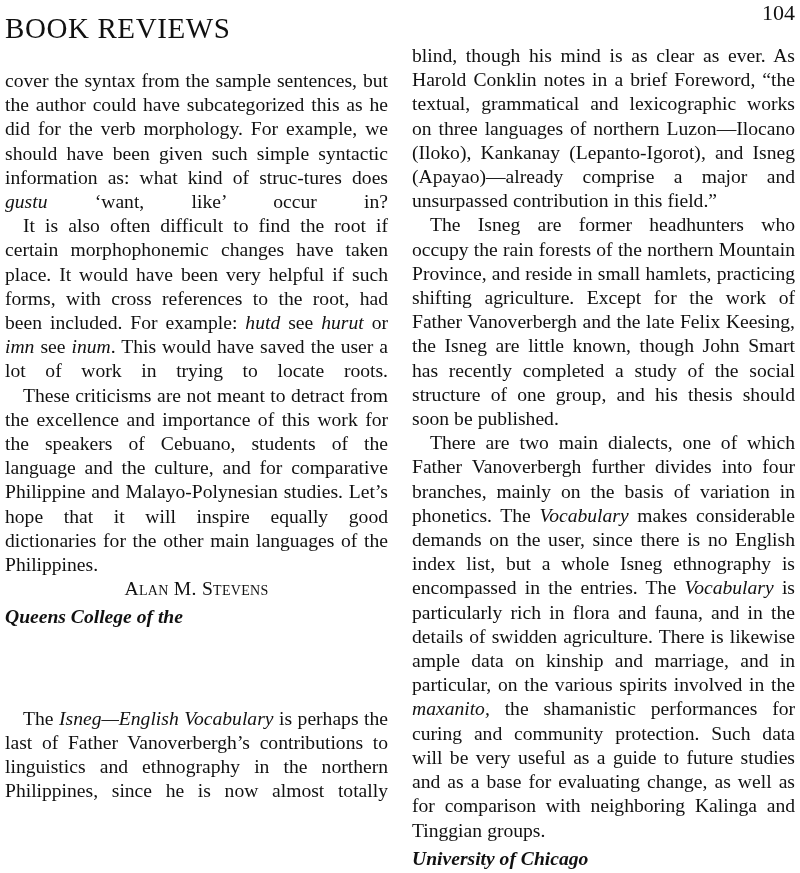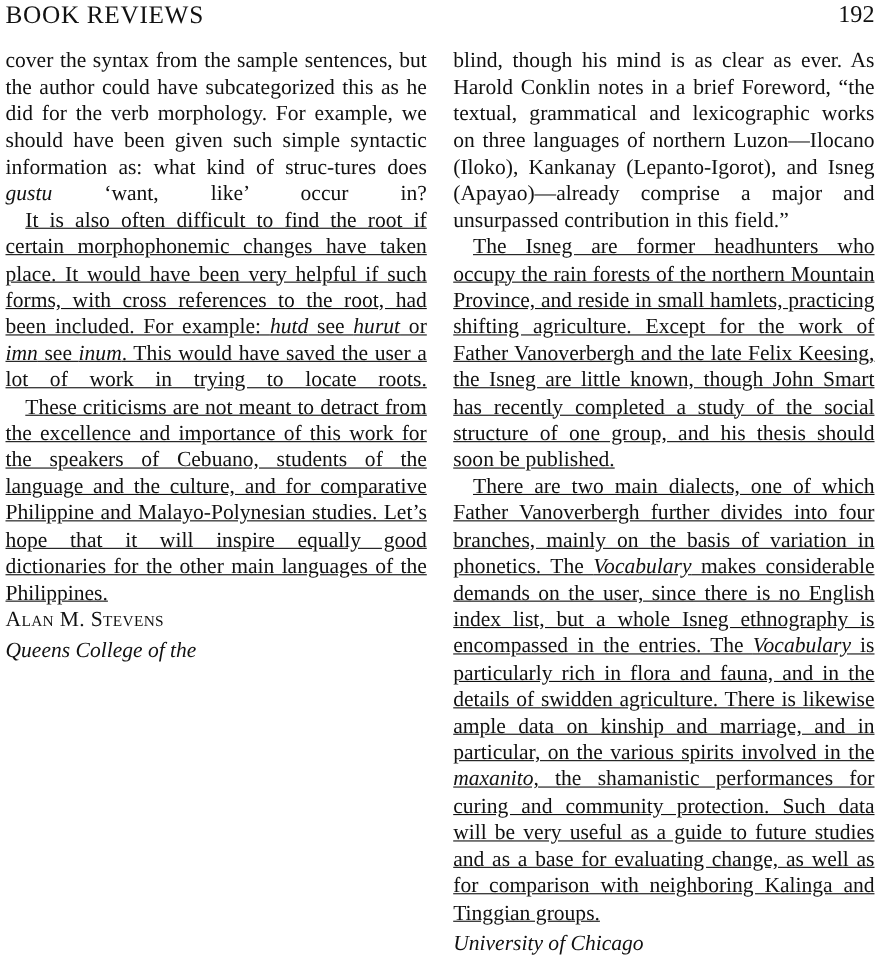--- a/index.html
+++ b/index.html
@@ -31,24 +31,25 @@
     position: absolute;
     left: 5px;
     right: 5px;
     top: 2px;
     height: 28px;
     display: flex;
     align-items: flex-start;
     justify-content: space-between;
   }
   .running-head-title {
-    font-size: 23px;
+    font-size: 29px;
     letter-spacing: 0.6px;
     line-height: 1;
     white-space: nowrap;
+    margin-top: 12px;
   }
   .running-head-folio {
     font-size: 22px;
     line-height: 1;
   }
 
   
   .columns {
     position: absolute;
     left: 5px;
@@ -70,51 +71,52 @@
     text-indent: 18px;
     -webkit-hyphens: none;
     hyphens: none;
     word-spacing: 0.2px;
   }
   p.para.flush {
     text-indent: 0;
   }
   p.para + p.para {
     margin-top: 0;
-    text-decoration: underline;
   }
 
   
   p.para.force-just {
     text-align-last: justify;
+    margin-top: 25px;
   }
 
   i, em {
     font-style: italic;
   }
 
   
   .signature {
     margin: 0;
     font-size: 19.6px;
     line-height: 24.2px;
-    text-align: left;
+    text-align: center;
     font-variant: small-caps;
     letter-spacing: 0.3px;
   }
 
   
   .affiliation {
     margin: 4px 0 0 0;
     font-size: 19.6px;
     line-height: 24.2px;
     font-style: italic;
   }
   .affiliation .aff-line {
     display: block;
+    font-weight: bold;
   }
 
   
   .citation {
     margin: 0;
     font-size: 19.6px;
     line-height: 24.2px;
     text-align: justify;
     text-indent: 0;
     padding-left: 20px;
@@ -132,21 +134,21 @@
   .spacer-md { height: 22px; }
   .spacer-lg { height: 30px; }
 </style>
 </head>
 <body>
 
 <div class="page">
 
   <div class="running-head">
     <span class="running-head-title">BOOK REVIEWS</span>
-    <span class="running-head-folio">192</span>
+    <span class="running-head-folio">104</span>
   </div>
 
   <div class="columns">
 
     <div class="column">
 
       <p class="para flush force-just"><span>cover the syntax from the sample sentences, but the author could have subcategorized this as he did for the verb morphology. For example, we should have been given such simple syntactic information as: what kind of struc-tures does </span><i>gustu</i><span> ‘want, like’ occur in?</span></p>
 
       <p class="para force-just"><span>It is also often difficult to find the root if certain morphophonemic changes have taken place. It would have been very helpful if such forms, with cross references to the root, had been included. For example: </span><i>hutd</i><span> see </span><i>hurut</i><span> or </span><i>imn</i><span> see </span><i>inum</i><span>. This would have saved the user a lot of work in trying to locate roots.</span></p>
 
@@ -156,20 +158,21 @@
 
       <p class="affiliation">
         <span class="aff-line">Queens College of the</span>
       </p>
 
       <div class="spacer-lg"></div>
 
 
       <div class="spacer-md"></div>
 
+      <p class="para force-just"><span>The </span><i>Isneg—English Vocabulary</i><span> is perhaps the last of Father Vanoverbergh’s contributions to linguistics and ethnography in the northern Philippines, since he is now almost totally</span></p>
     </div>
 
     <div class="column">
 
       <p class="para flush"><span>blind, though his mind is as clear as ever. As Harold Conklin notes in a brief Foreword, “the textual, grammatical and lexicographic works on three languages of northern Luzon—Ilocano (Iloko), Kankanay (Lepanto-Igorot), and Isneg (Apayao)—already comprise a major and unsurpassed contribution in this field.”</span></p>
 
       <p class="para"><span>The Isneg are former headhunters who occupy the rain forests of the northern Mountain Province, and reside in small hamlets, practicing shifting agriculture. Except for the work of Father Vanoverbergh and the late Felix Keesing, the Isneg are little known, though John Smart has recently completed a study of the social structure of one group, and his thesis should soon be published.</span></p>
 
       <p class="para"><span>There are two main dialects, one of which Father Vanoverbergh further divides into four branches, mainly on the basis of variation in phonetics. The </span><i>Vocabulary</i><span> makes considerable demands on the user, since there is no English index list, but a whole Isneg ethnography is encompassed in the entries. The </span><i>Vocabulary</i><span> is particularly rich in flora and fauna, and in the details of swidden agriculture. There is likewise ample data on kinship and marriage, and in particular, on the various spirits involved in the </span><i>maxanito,</i><span> the shamanistic performances for curing and community protection. Such data will be very useful as a guide to future studies and as a base for evaluating change, as well as for comparison with neighboring Kalinga and Tinggian groups.</span></p>
 

